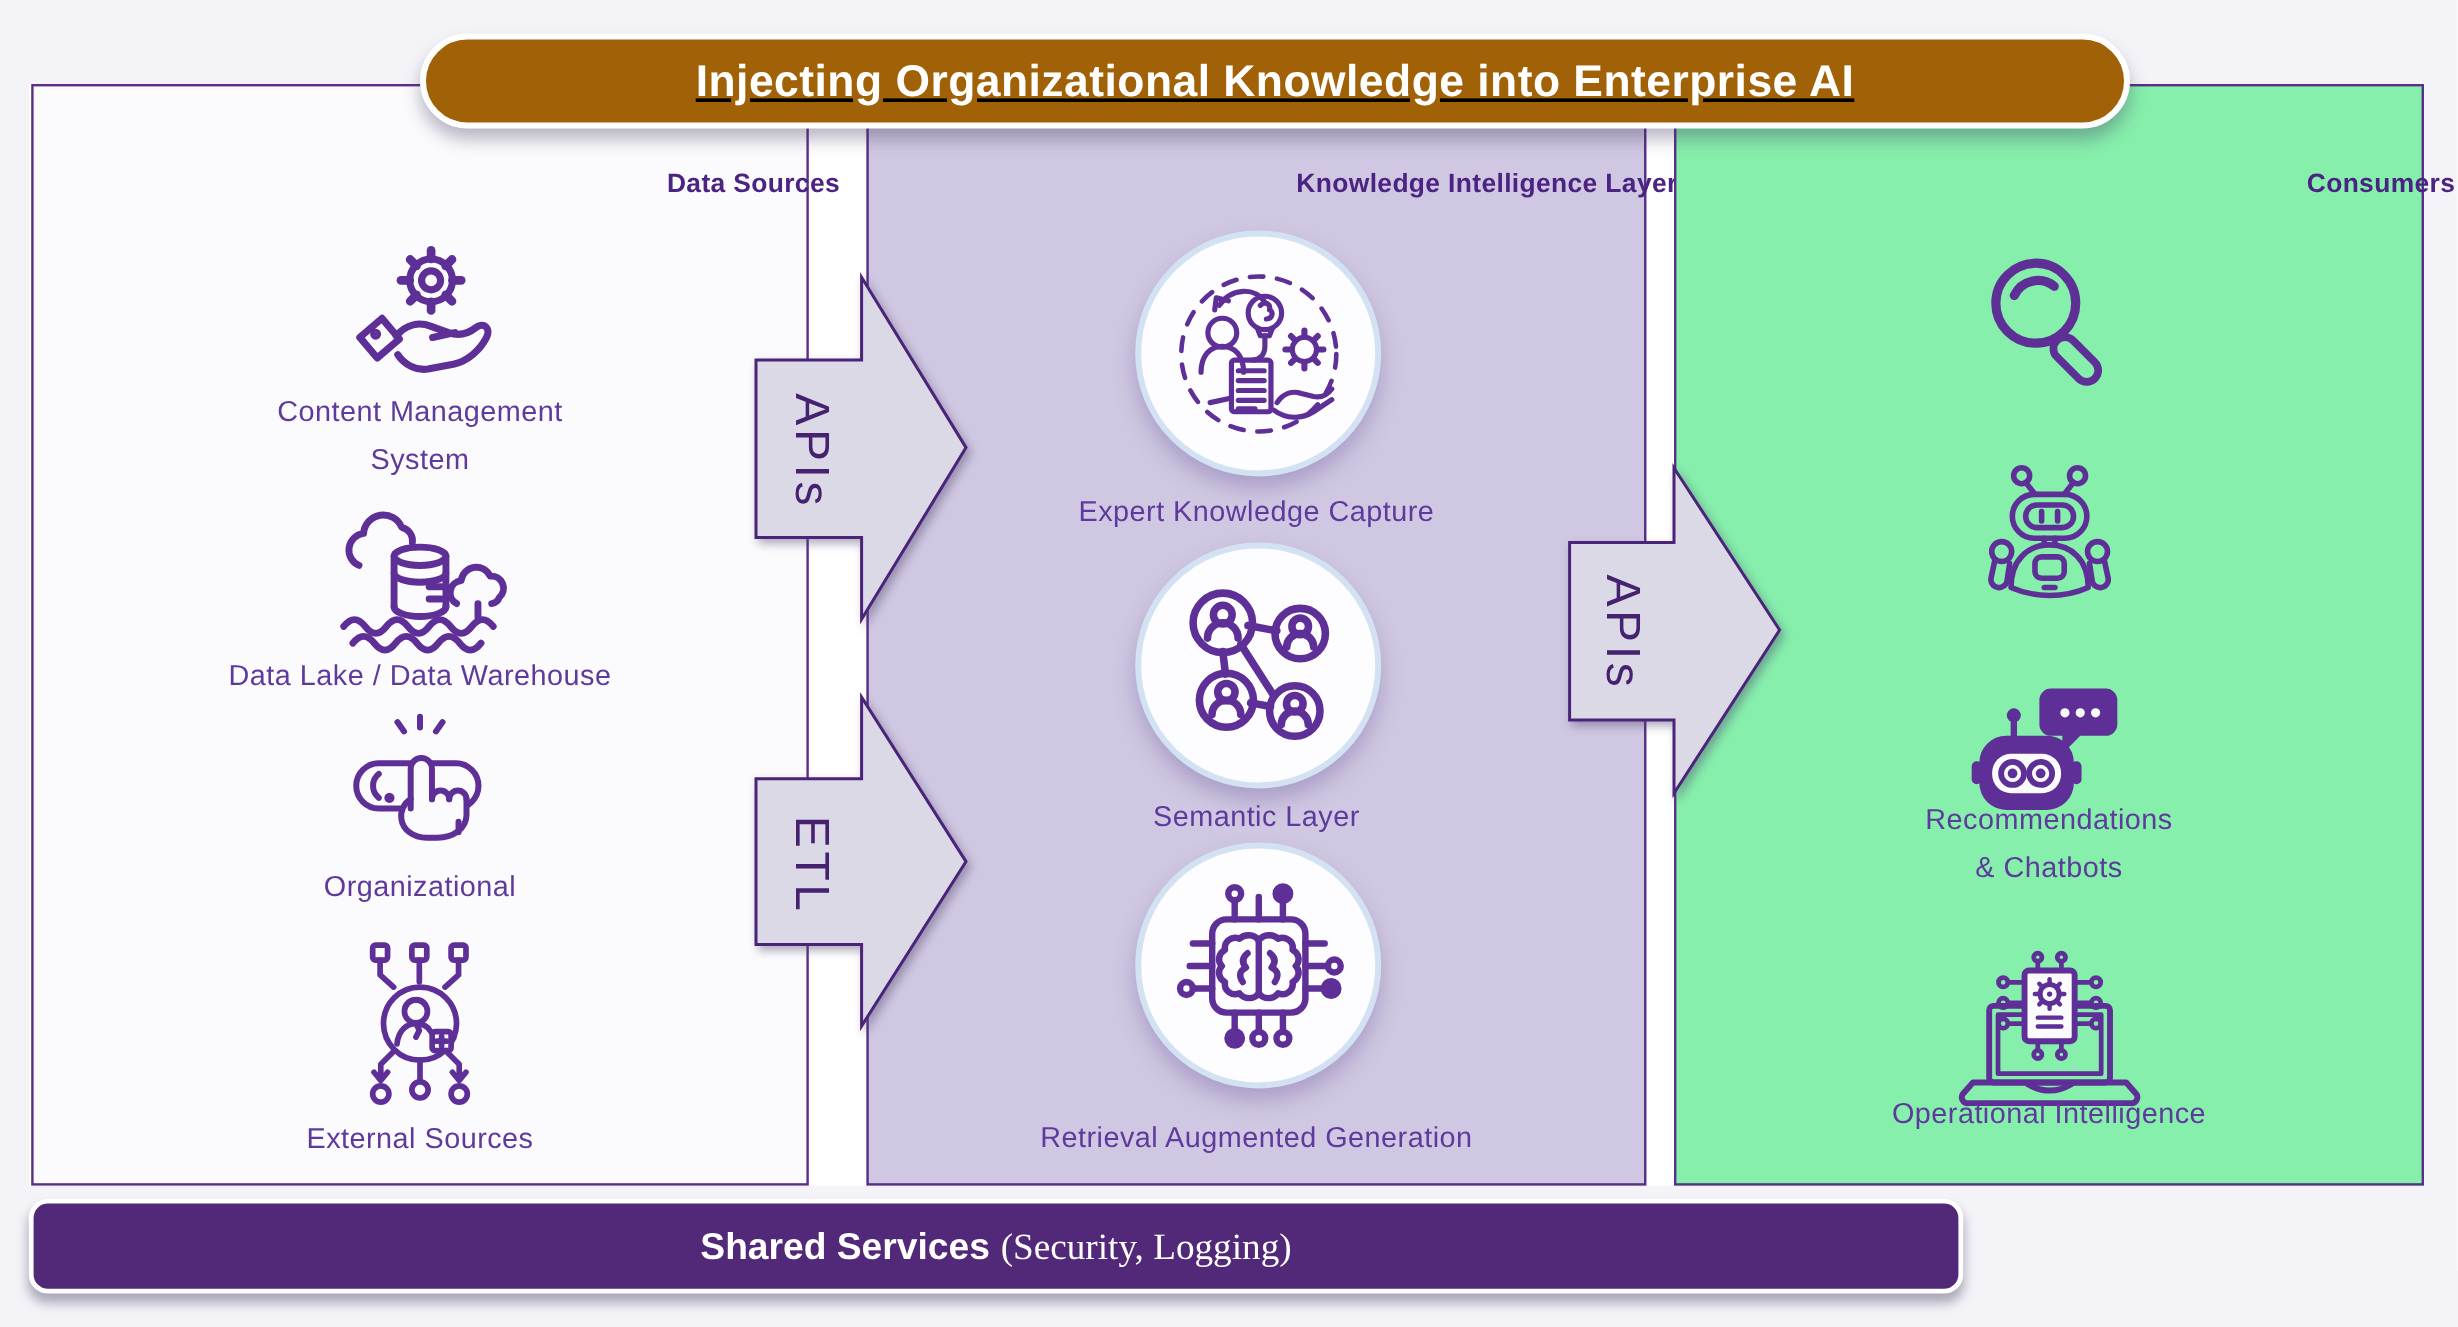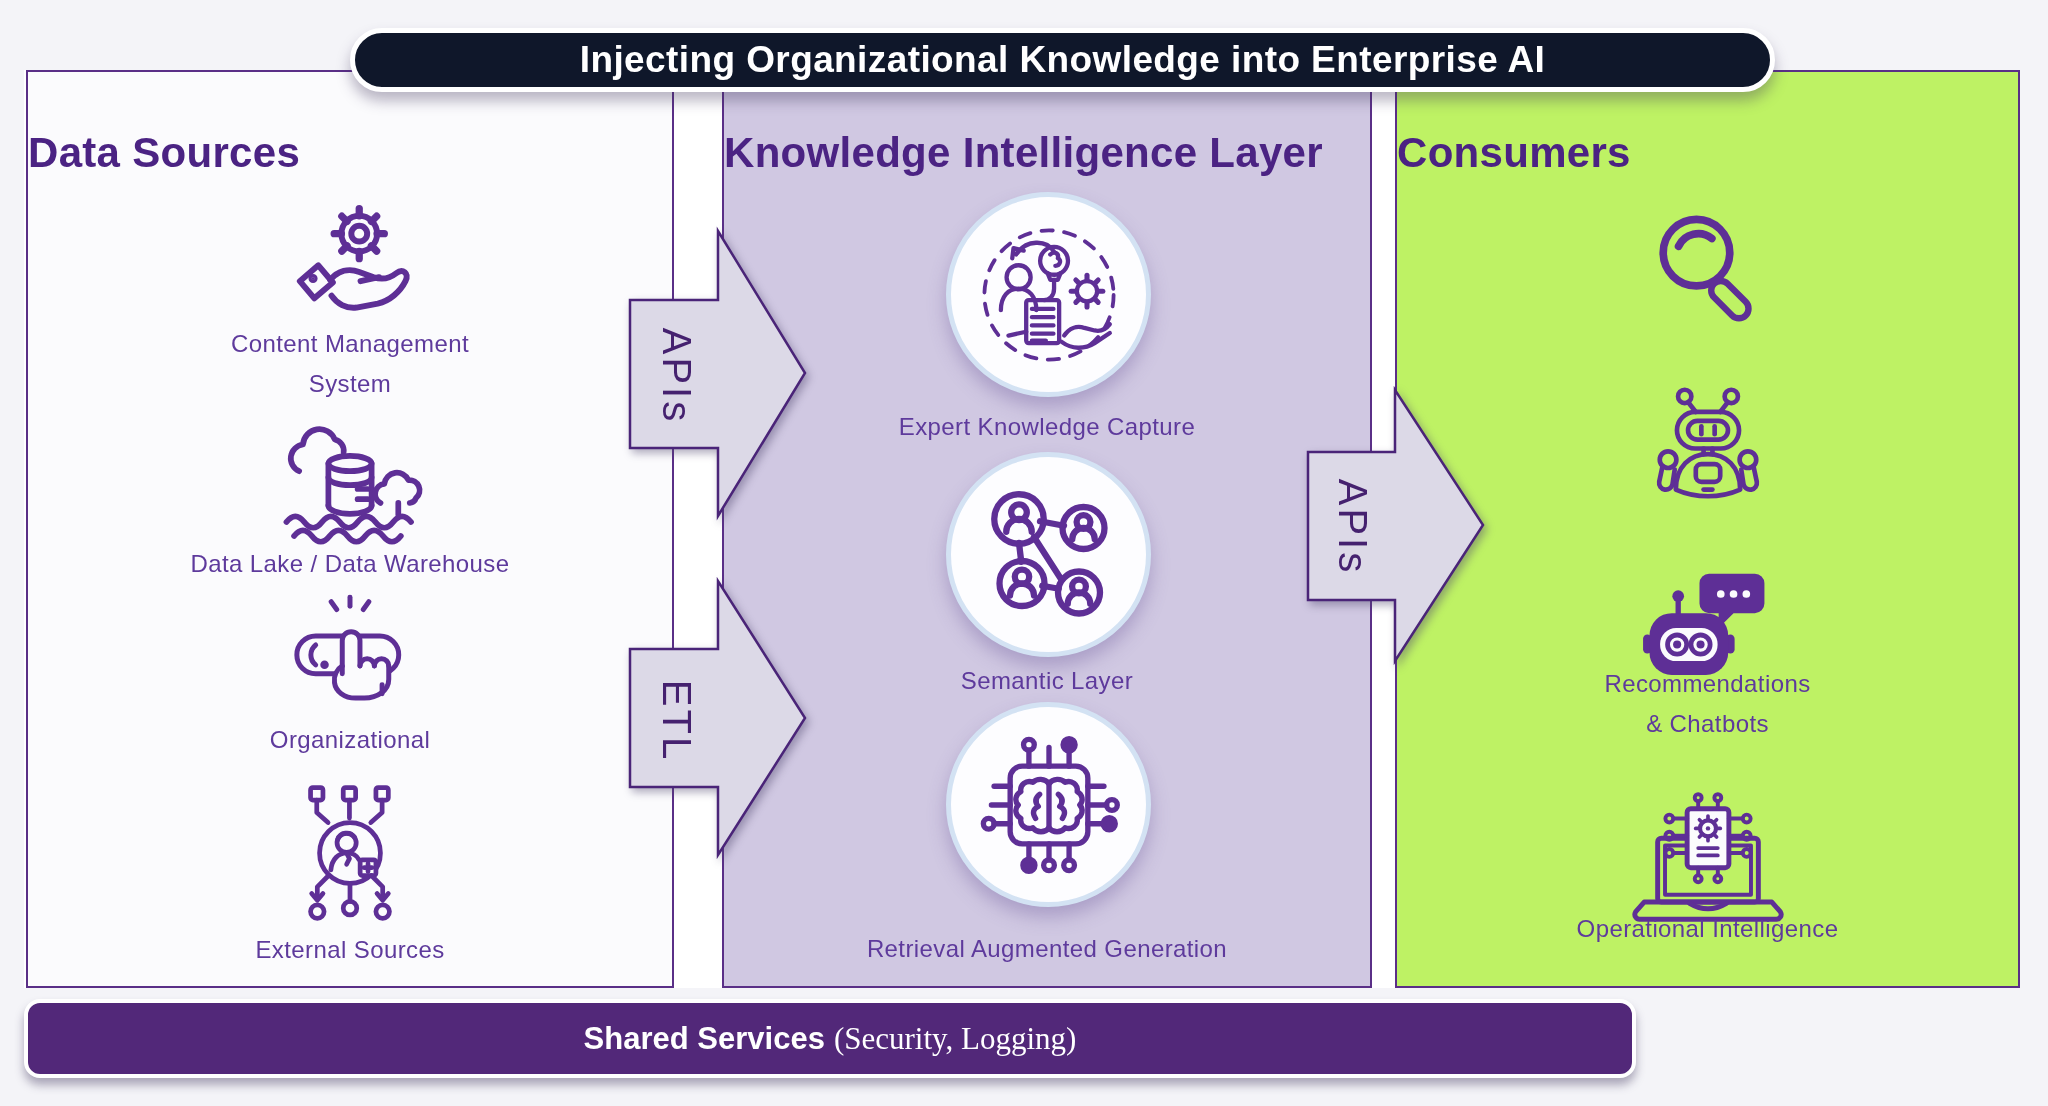--- a/index.html
+++ b/index.html
@@ -6,37 +6,37 @@
   body{width:2048px;height:1106px;overflow:hidden;
        font-family:"Liberation Sans","DejaVu Sans",sans-serif;}
   #stage{position:relative;width:2048px;height:1106px;background:#f4f4f8;}
 
   
   .backing{position:absolute;left:24px;top:70px;width:1996px;height:918px;background:#ffffff;}
 
   .box{position:absolute;top:70px;height:918px;border:2px solid #5a2f87;box-sizing:border-box;z-index:1;}
   .box.left {left:26px;  width:648px;background:#fbfbfd;}
   .box.mid  {left:722px; width:650px;background:#d0c8e2;}
-  .box.right{left:1395px;width:625px;background:#bef264;}
-
-  .col-header{position:absolute;left:0;width:100%;margin:0;text-align:left;
-              font-size:42px;line-height:42px;font-weight:bold;color:#4b2383;top:60px;letter-spacing:.3px;}
+  .box.right{left:1395px;width:625px;background:#86efac;}
+
+  .col-header{position:absolute;left:0;width:100%;margin:0;text-align:right;
+              font-size:22px;line-height:42px;font-weight:bold;color:#4b2383;top:60px;letter-spacing:.3px;padding-left:28px;}
 
   .icon-wrap{position:absolute;left:50%;transform:translateX(-50%);color:#5e2f96;line-height:0;}
   svg{overflow:visible;}
   .ico{stroke:currentColor;fill:none;stroke-linecap:round;stroke-linejoin:round;}
 
   .label{position:absolute;left:0;width:100%;text-align:center;font-size:24px;line-height:40px;
          color:#5e3a9c;white-space:pre-line;letter-spacing:.4px;}
 
   
-  .title-pill{position:absolute;left:350px;top:28px;width:1425px;height:64px;box-sizing:border-box;
-              background:#0f172a;border:5px solid #ffffff;border-radius:44px;z-index:6;
+  .title-pill{position:absolute;left:350px;top:28px;width:1425px;height:79px;box-sizing:border-box;
+              background:#a16207;border:5px solid #ffffff;border-radius:44px;z-index:6;
               box-shadow:0 9px 14px rgba(60,50,90,.35);
-              display:flex;align-items:center;justify-content:center;}
+              display:flex;align-items:center;justify-content:center;text-decoration:underline;}
   .title-pill span{color:#ffffff;font-size:37px;font-weight:bold;letter-spacing:.4px;}
 
   
   .kcircle{position:absolute;width:205px;height:205px;left:222px;box-sizing:border-box;
            background:#fdfdff;border:5px solid #d3e2f3;border-radius:50%;z-index:2;
            box-shadow:0 10px 18px rgba(100,80,150,.35);
            display:flex;align-items:center;justify-content:center;color:#5e2f96;}
 
   
   .arrow{position:absolute;z-index:4;filter:drop-shadow(3px 4px 4px rgba(80,70,110,.45));}

